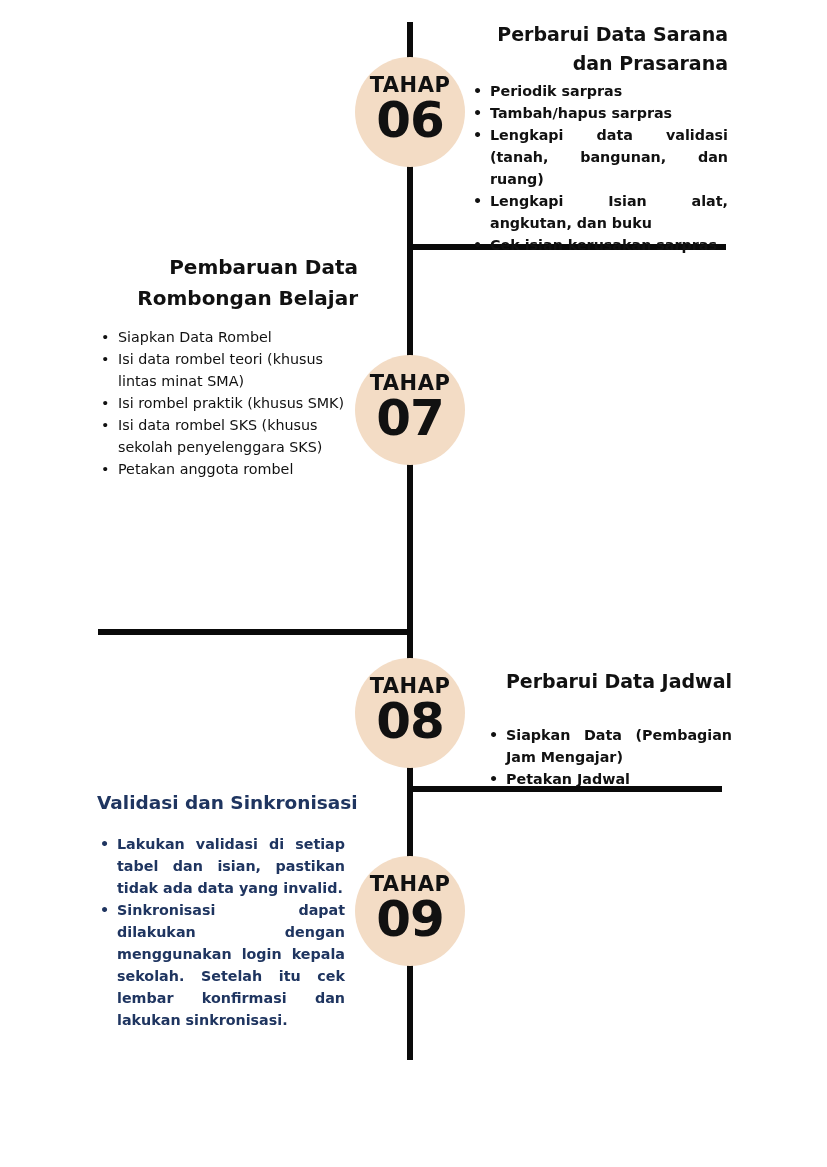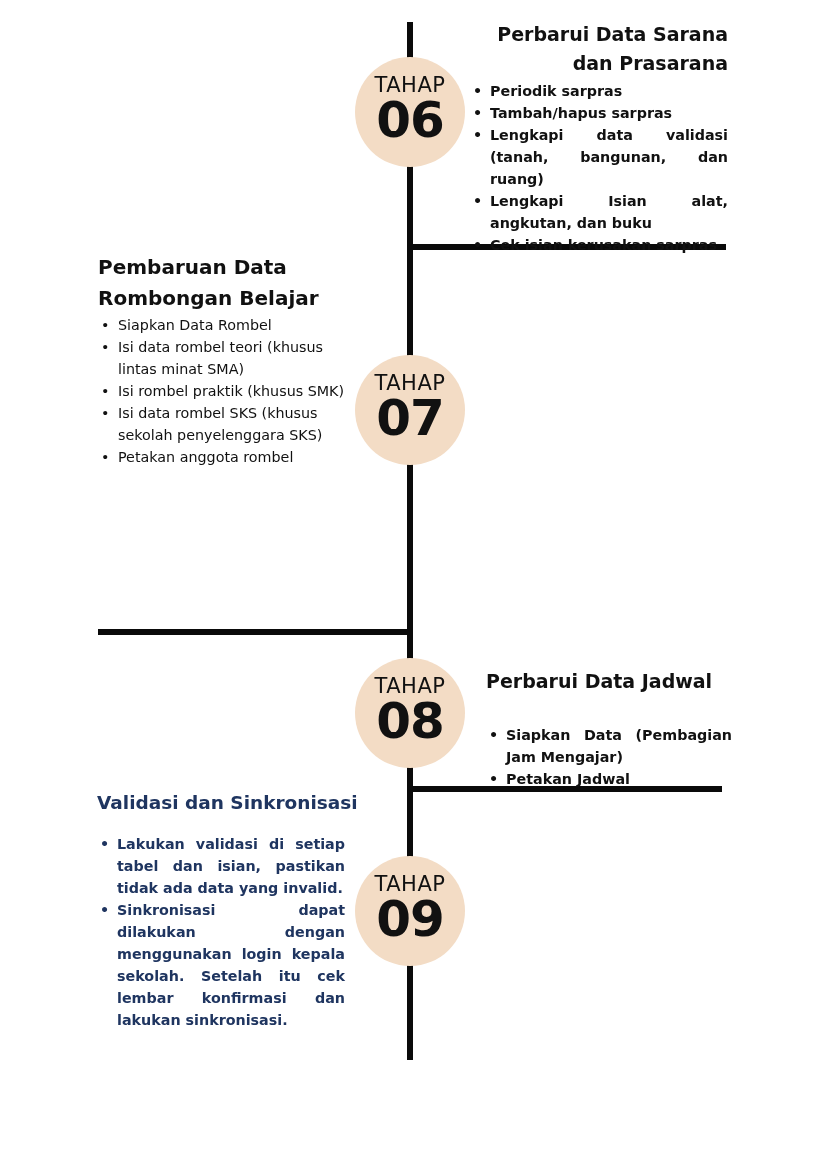--- a/index.html
+++ b/index.html
@@ -2,26 +2,26 @@
 <html><head>
   <meta charset="utf-8">
   <style>
     html, body { margin: 0; padding: 0; background: #ffffff; }
     body { width: 827px; height: 1167px; position: relative; overflow: hidden;
            font-family: "DejaVu Sans", sans-serif; color: #111; }
     .vline { position: absolute; left: 407px; top: 22px; width: 6px; height: 1038px; background: #0a0a0a; }
     .hbar { position: absolute; height: 6px; background: #0a0a0a; }
     .circle { position: absolute; width: 110px; height: 110px; border-radius: 50%;
               background: #f3dcc5; text-align: center; }
-    .circle .lbl { position: absolute; left: 0; right: 0; top: 18px; font-weight: normal;
+    .circle .lbl { position: absolute; left: 0; right: 0; top: 18px; font-weight: bold;
                    font-size: 21px; letter-spacing: 0.5px; line-height: 1; }
     .circle .num { position: absolute; left: 0; right: 0; top: 38px; font-weight: bold;
                    font-size: 50px; line-height: 1; letter-spacing: -1px; }
     .block { position: absolute; }
-    .title { font-weight: bold; font-size: 19px; line-height: 29px; margin: 0; }
+    .title { font-weight: bold; font-size: 19px; line-height: 29px; margin: 0; text-align: right; }
     ul { margin: 0; padding: 0 0 0 20px; list-style: none; }
     li { position: relative; font-size: 14.3px; line-height: 22px; }
     li::before { content: "\2022"; position: absolute; left: -17px; top: 0; }
     .navy { color: #1f3560; }
     .justify li { text-align: justify; font-weight: bold; }
   </style>
 </head>
 <body>
 
 <div class="vline"></div>
@@ -49,21 +49,21 @@
 
 <div class="circle" style="left:355px; top:355px;">
   <div class="lbl">TAHAP</div>
   <div class="num">07</div>
 </div>
 <div class="block" style="left:98px; top:252px; width:260px;">
   <p class="title" style="font-size:20px; line-height:31px;">
     <span>Pembaruan Data</span><br>
     <span>Rombongan Belajar</span>
   </p>
-  <ul style="">
+  <ul style="margin-top:12px;">
     <li>Siapkan Data Rombel</li>
     <li>Isi data rombel teori (khusus lintas minat SMA)</li>
     <li>Isi rombel praktik (khusus SMK)</li>
     <li>Isi data rombel SKS (khusus sekolah penyelenggara SKS)</li>
     <li>Petakan anggota rombel</li>
   </ul>
 </div>
 
 <div class="circle" style="left:355px; top:658px;">
   <div class="lbl">TAHAP</div>

